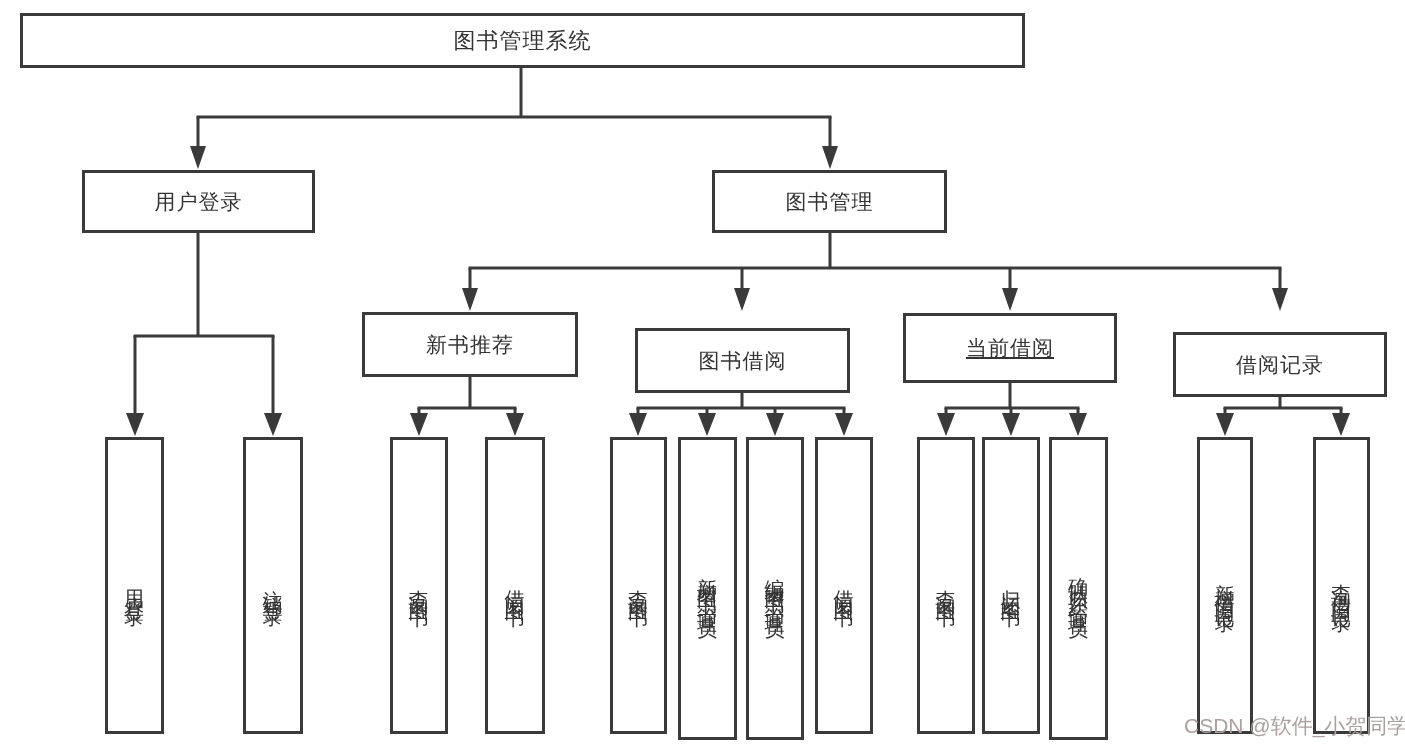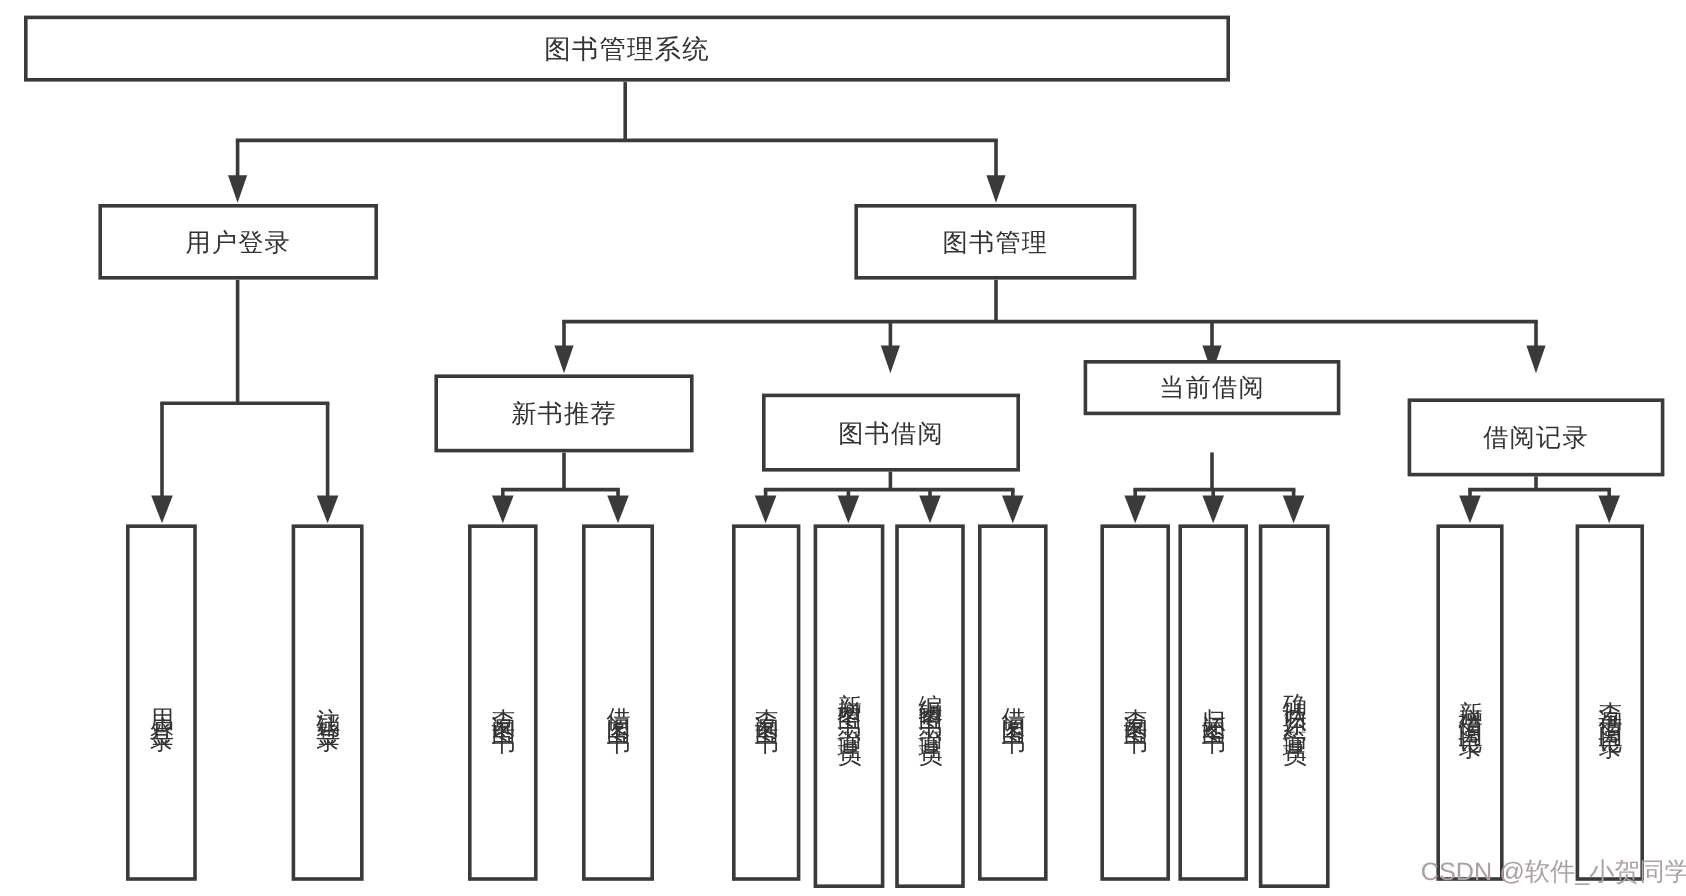--- a/index.html
+++ b/index.html
@@ -115,21 +115,21 @@
     </g>
   </svg>
 
   <div class="box hbox root" style="left:20px;top:13px;width:1005px;height:55px;">图书管理系统</div>
 
   <div class="box hbox" style="left:82px;top:170px;width:233px;height:63px;">用户登录</div>
   <div class="box hbox" style="left:362px;top:312px;width:216px;height:65px;">新书推荐</div>
 
   <div class="box hbox" style="left:712px;top:170px;width:235px;height:63px;">图书管理</div>
   <div class="box hbox" style="left:635px;top:328px;width:215px;height:65px;">图书借阅</div>
-  <div class="box hbox" style="left:903px;top:300px;width:214px;height:46px;">当前借阅</div>
+  <div class="box hbox" style="left:903px;top:313px;width:214px;height:70px;text-decoration:underline;">当前借阅</div>
   <div class="box hbox" style="left:1173px;top:312px;width:214px;height:65px;margin-top:20px;">借阅记录</div>
 
   <div class="box vbox" style="left:105px;top:437px;width:59px;height:297px;">用户登录</div>
   <div class="box vbox" style="left:243px;top:437px;width:60px;height:297px;">注销登录</div>
 
   <div class="box vbox" style="left:390px;top:437px;width:58px;height:297px;">查询图书</div>
   <div class="box vbox" style="left:485px;top:437px;width:60px;height:297px;">借阅图书</div>
 
   <div class="box vbox" style="left:610px;top:437px;width:57px;height:297px;">查询图书</div>
   <div class="box vbox" style="left:678px;top:437px;width:59px;height:303px;">新增图书（管理员）</div>

